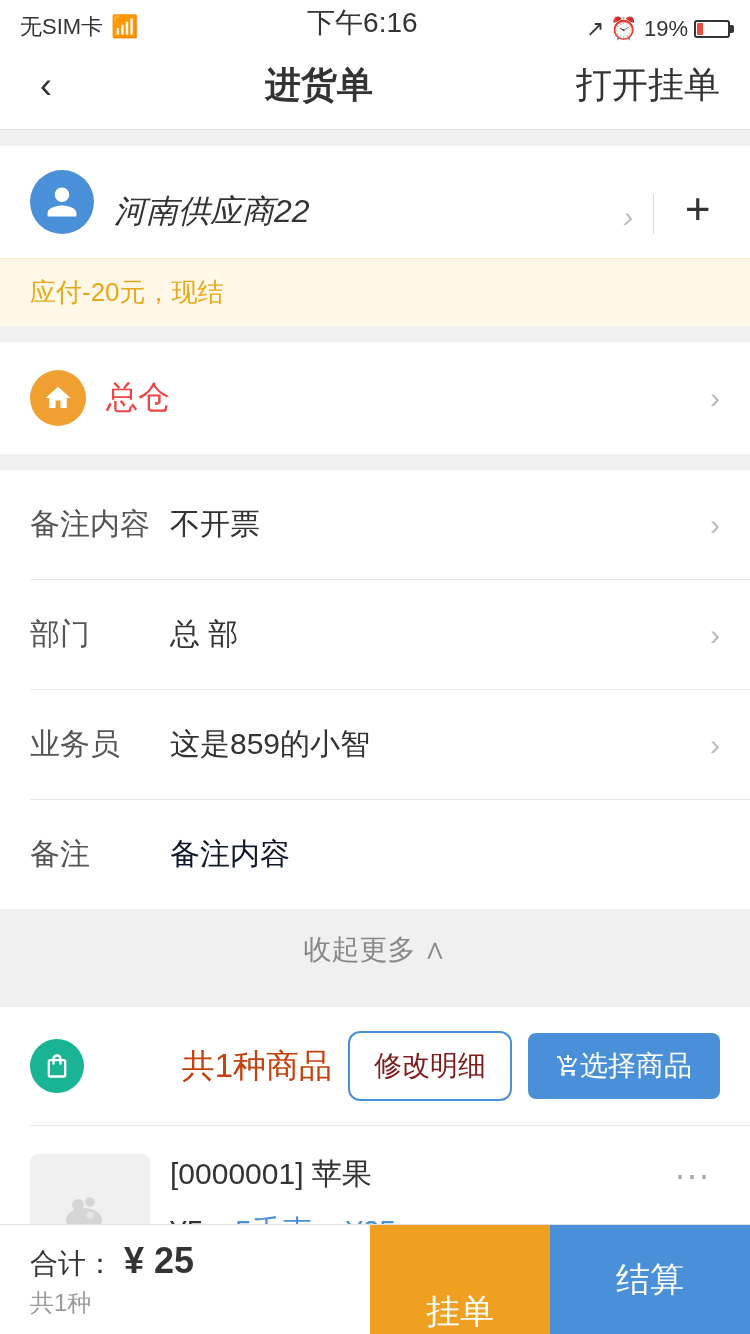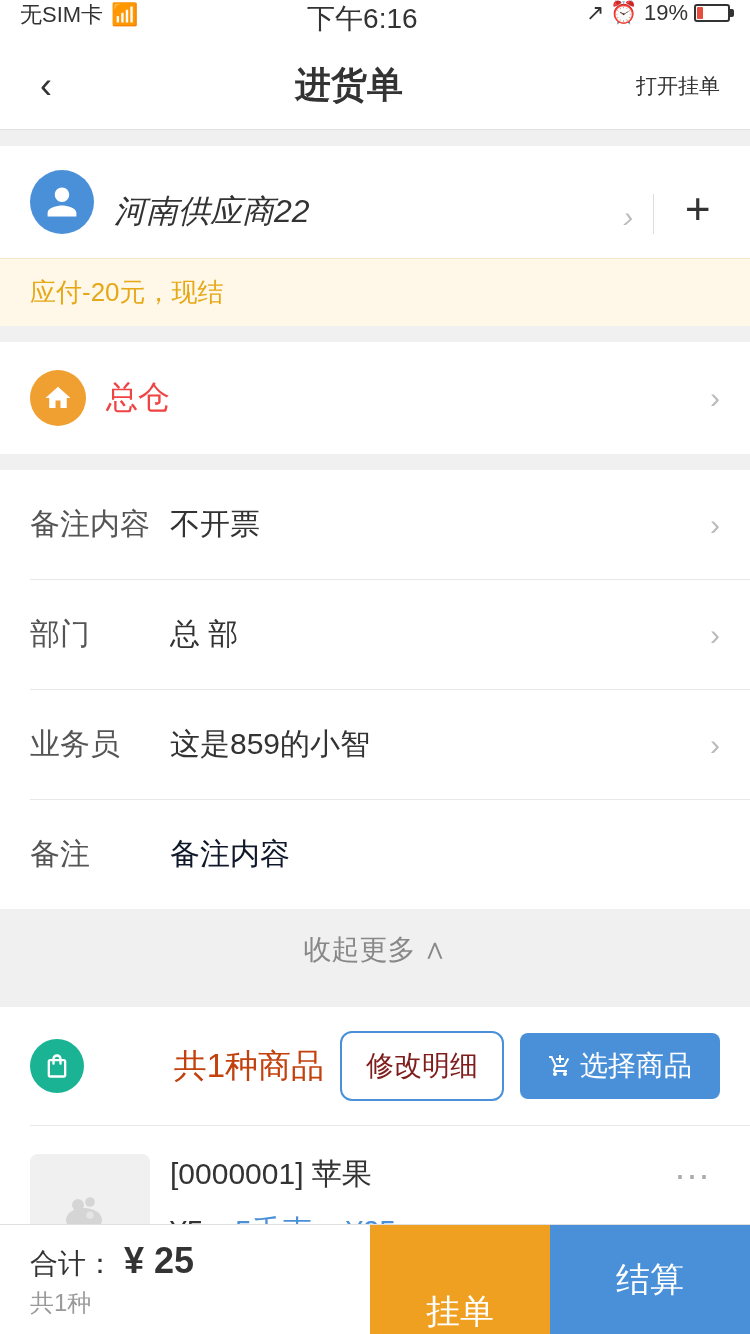--- a/index.html
+++ b/index.html
@@ -11,21 +11,21 @@
       min-height: 1334px;
       font-size: 28px;
       color: #333;
     }
 
     
     .status-bar {
       height: 42px;
       background: #fff;
       display: flex;
-      align-items: flex-start;
+      align-items: flex-end;
       justify-content: space-between;
       padding: 0 20px;
       font-size: 22px;
       color: #333;
     }
     .status-left { display: flex; align-items: center; gap: 8px; }
     .status-center { font-size: 28px; font-weight: 500; }
     .status-right { display: flex; align-items: center; gap: 6px; font-size: 22px; }
     .battery-icon {
       width: 36px; height: 18px;
@@ -60,21 +60,21 @@
       color: #333;
       cursor: pointer;
       padding: 10px;
     }
     .nav-title {
       font-size: 36px;
       font-weight: 600;
       color: #333;
     }
     .nav-action {
-      font-size: 21px;
+      font-size: 36px;
       color: #333;
       cursor: pointer;
     }
 
     
     .section-divider {
       height: 16px;
       background: #f0f0f0;
     }
     .thin-divider {
@@ -228,21 +228,20 @@
     .btn-blue {
       background: #4a90d9;
       color: #fff;
       border: none;
       border-radius: 8px;
       padding: 14px 28px;
       font-size: 28px;
       cursor: pointer;
       display: flex;
       align-items: center;
-      gap: 8px;
     }
 
     
     .product-item {
       display: flex;
       align-items: flex-start;
       padding: 28px 30px;
       background: #fff;
       gap: 20px;
     }

